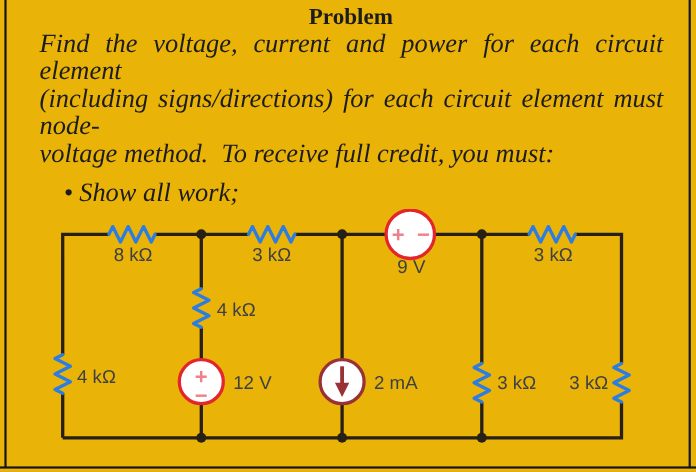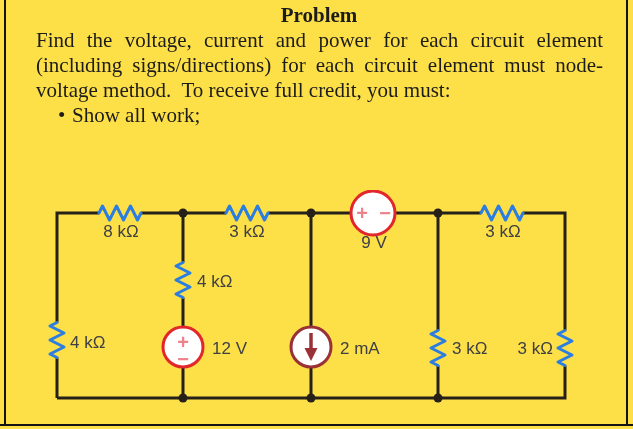--- a/index.html
+++ b/index.html
@@ -1,38 +1,38 @@
 <!DOCTYPE html>
 <html style="--text-black: #1c1c1c; --border-black: #141414; --wire: #262019; --resistor-blue: #2b7de1; --source-red: #e3262c; --symbol-pink: #ee828a; --source-maroon: #993137; --label-gray: #3e4043;"><head>
 <meta charset="utf-8">
 <style>
   html,body { margin:0; padding:0; background:#888; }
   #screen {
-    position:relative; width:633px; height:429px; background:#fde047;
+    position:relative; width:633px; height:429px; background:#eab308;
     overflow:hidden; font-family:"Liberation Serif", serif;
   }
   
   .frame { position:absolute; background:var(--border-black,#141414); }
   #frame-left   { left:4px;   top:0; width:2px; height:425px; }
   #frame-right  { left:626px; top:0; width:2px; height:425px; }
   #frame-bottom { left:0; top:424px; width:633px; height:2px; }
 
   
   #title {
     position:absolute; left:36px; top:2px; width:566px;
     font-size:21px; font-weight:bold; text-align:center;
     line-height:26px; color:var(--text-black,#141414);
   }
   #textblock {
     position:absolute; left:36px; top:28px; width:567px;
-    font-size:21px; line-height:25px; color:var(--text-black,#1c1c1c);
+    font-size:24px; line-height:25px; color:var(--text-black,#1c1c1c);font-style:italic;
   }
   .bodyline { white-space:pre-wrap; }
   .bodyline.justify { text-align:justify; text-align-last:justify; white-space:normal; }
-  .bullet-row { padding-left:22px; }
+  .bullet-row { padding-left:22px;margin-top:11px; }
   .bullet-marker { display:inline-block; width:14px; }
 
   
   #diagram { position:absolute; left:0; top:190px; }
   .wire   { stroke:var(--wire,#262019); stroke-width:3; fill:none; }
   .rz     { stroke:var(--resistor-blue,#2b7de1); stroke-width:3; fill:none;
             stroke-linecap:round; stroke-linejoin:round; }
   .srcV   { stroke:var(--source-red,#e3262c); stroke-width:3; fill:#ffffff; }
   .srcI   { stroke:var(--source-maroon,#993137); stroke-width:3; fill:#ffffff; }
   .dot    { fill:var(--wire,#262019); }

